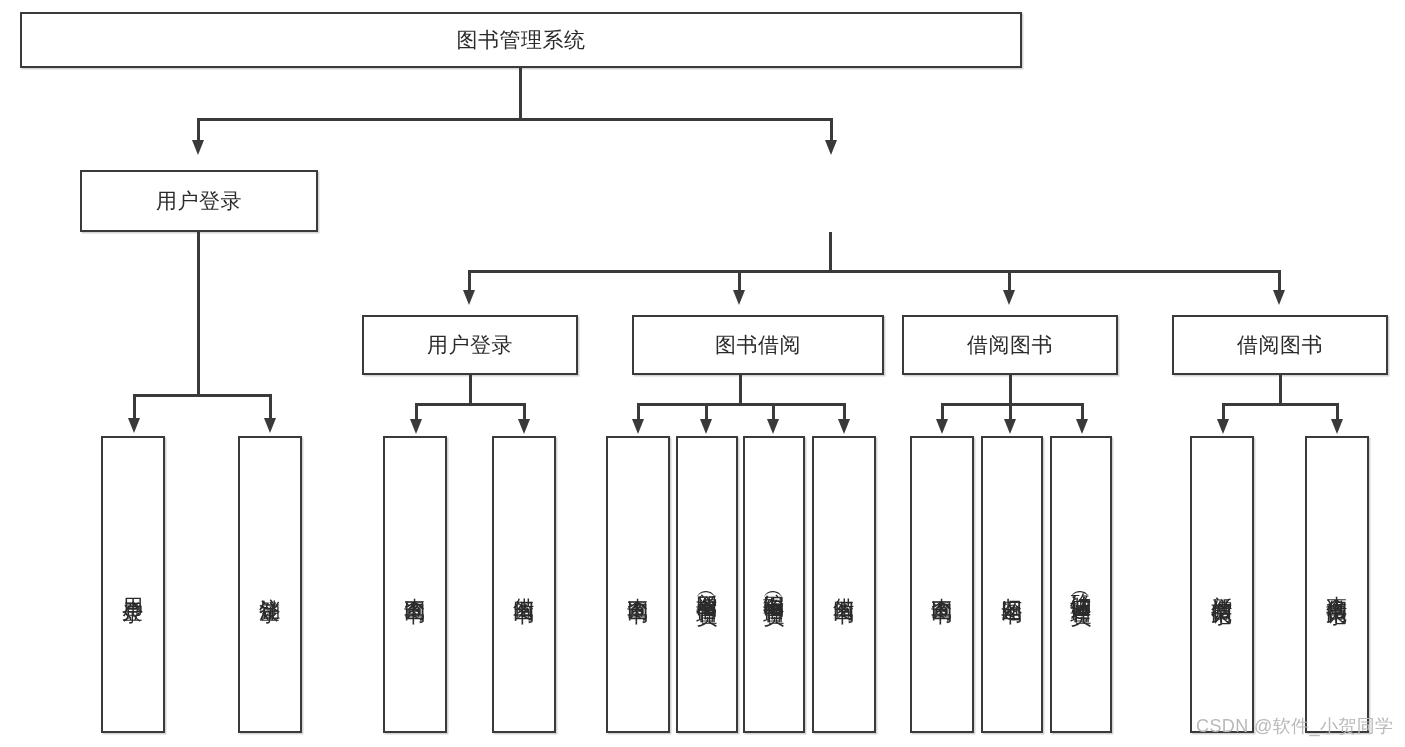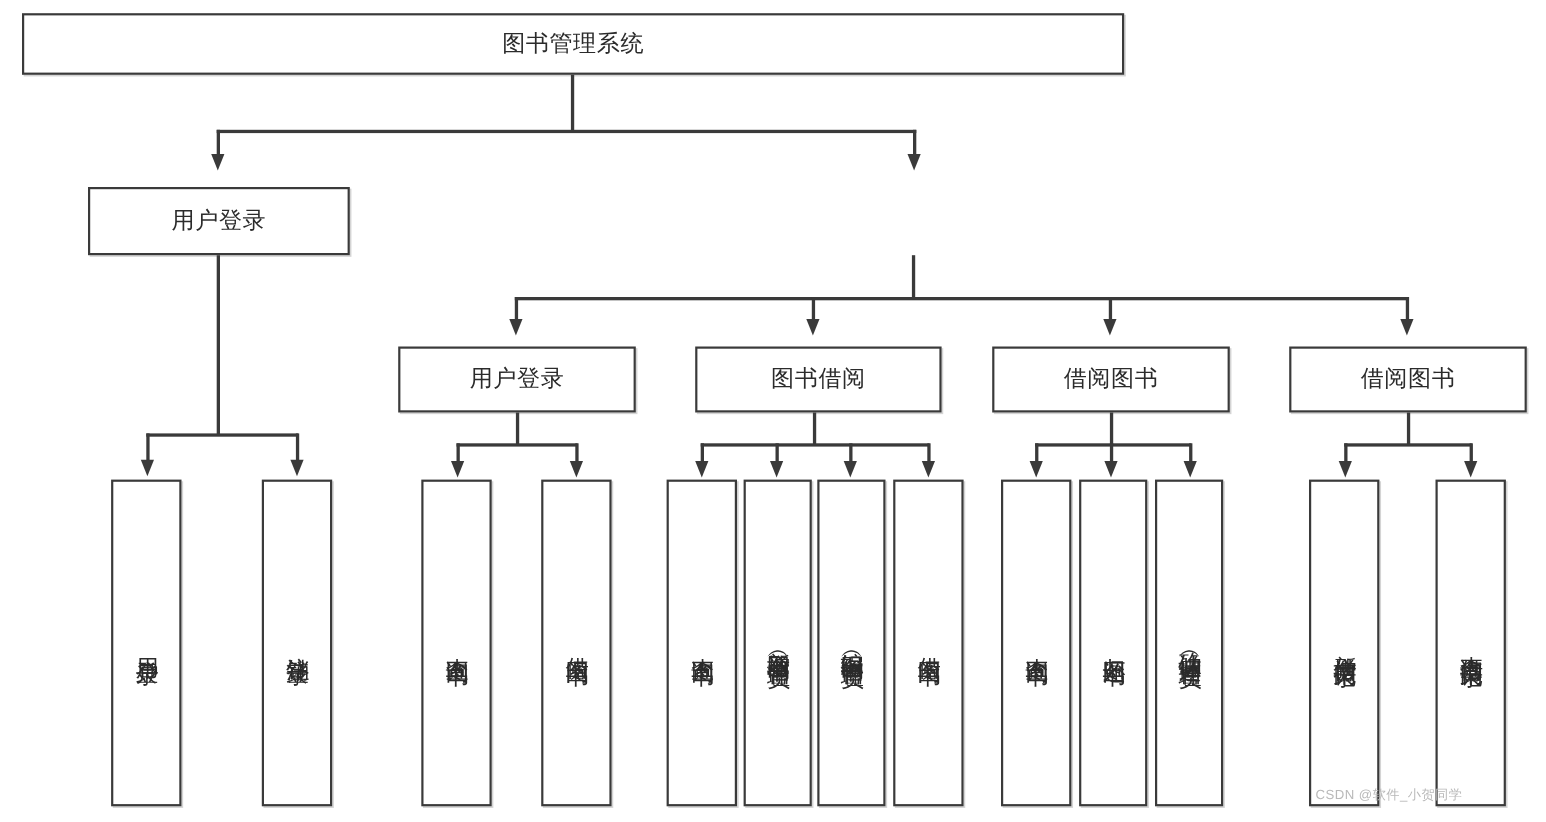--- a/index.html
+++ b/index.html
@@ -69,21 +69,21 @@
     height: 0;
     border-left: 6.5px solid transparent;
     border-right: 6.5px solid transparent;
     border-top: 15px solid #3a3a3a;
   }
 
   
   #watermark {
     position: absolute;
     color: #b9b9b9;
-    font-size: 12px;
+    font-size: 18px;
     white-space: nowrap;
     letter-spacing: 0.4px;
     user-select: none;
   }
 </style>
 </head>
 <body>
 
 <div id="canvas">
 
@@ -123,21 +123,21 @@
 
   <div class="vline" style="left:1008px; top:270px; width:2.5px; height:22px;"></div>
   <div class="arrow" style="left:1003px; top:290px;"></div>
 
   <div class="vline" style="left:1278px; top:270px; width:2.5px; height:22px;"></div>
   <div class="arrow" style="left:1273px; top:290px;"></div>
 
   <div class="node lvl3" style="left:362px; top:315px; width:216px; height:60px;">
     <span class="label">用户登录</span>
   </div>
-  <div class="node lvl3" style="left:632px; top:315px; width:224px; height:60px;">
+  <div class="node lvl3" style="left:632px; top:315px; width:252px; height:60px;">
     <span class="label">图书借阅</span>
   </div>
   <div class="node lvl3" style="left:902px; top:315px; width:216px; height:60px;">
     <span class="label">借阅图书</span>
   </div>
   <div class="node lvl3" style="left:1172px; top:315px; width:216px; height:60px;">
     <span class="label">借阅图书</span>
   </div>
 
   <div class="vline" style="left:469px; top:375px; width:2.5px; height:30px;"></div>

